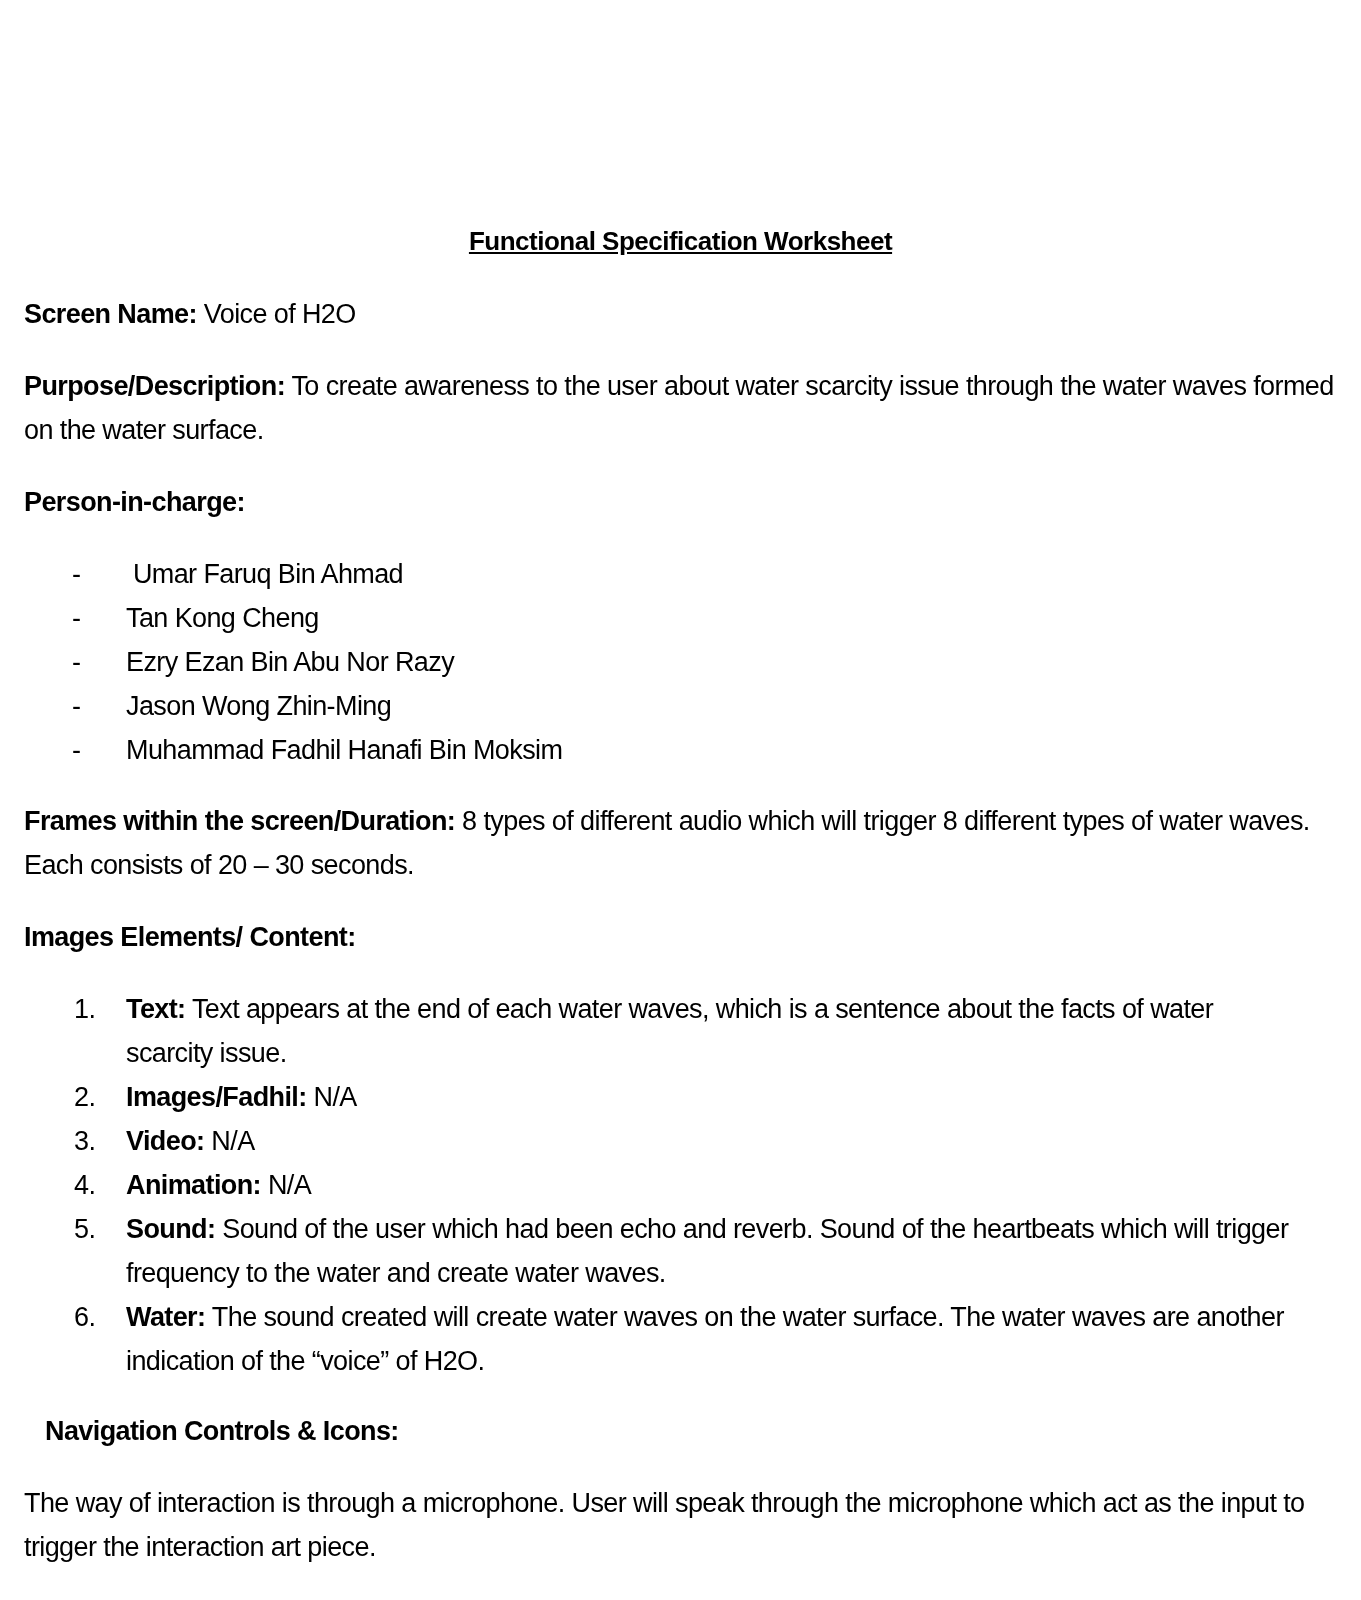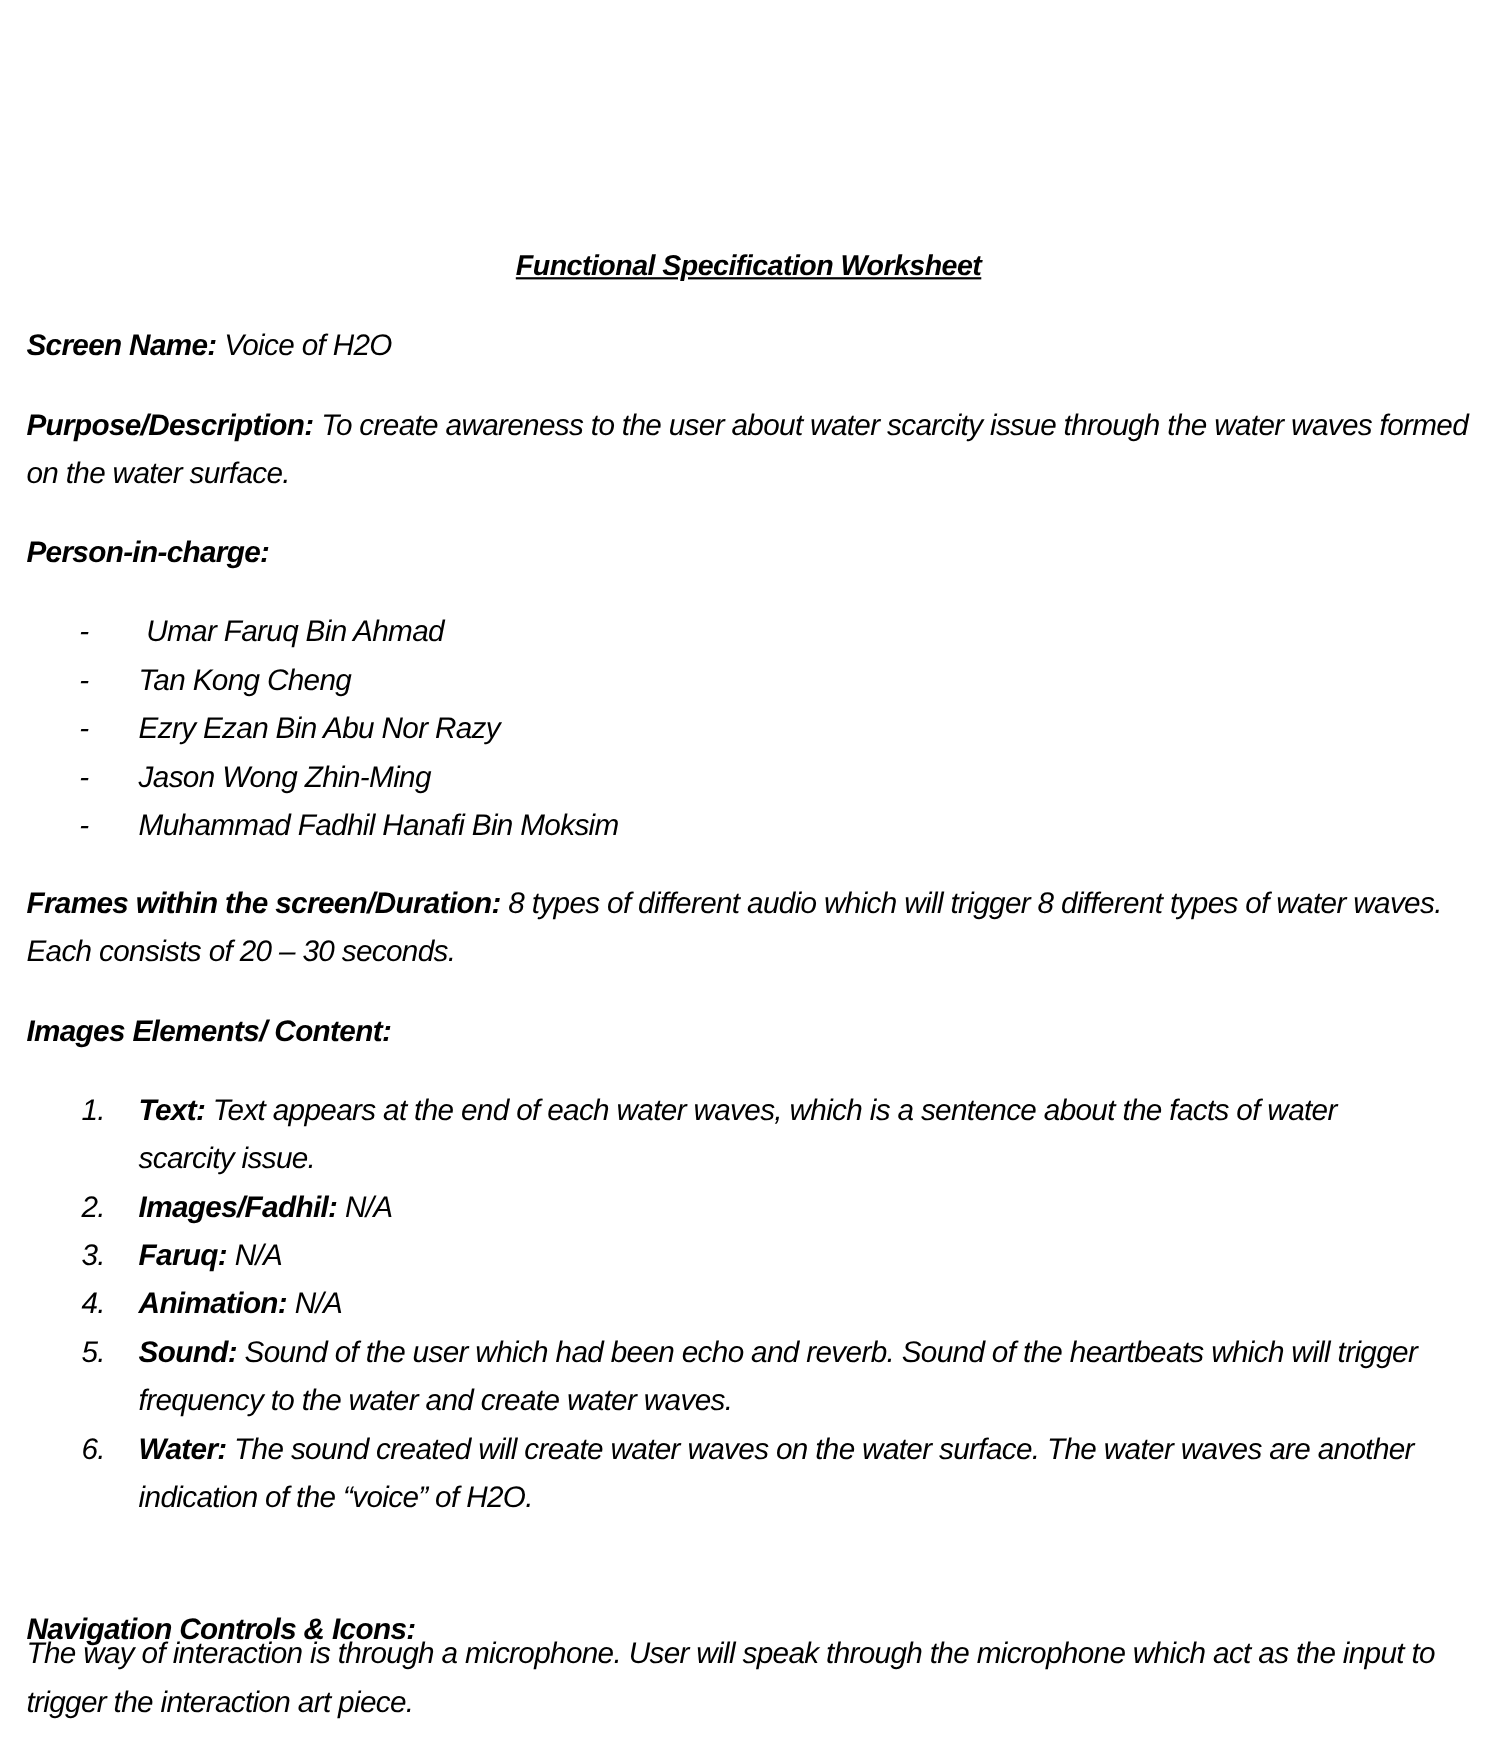--- a/index.html
+++ b/index.html
@@ -1,20 +1,20 @@
 <!DOCTYPE html>
 <html><head>
   <meta charset="utf-8">
   <style>
     html, body { margin: 0; padding: 0; background: #ffffff; }
     body {
       width: 1361px; height: 1600px; position: relative; overflow: hidden;
       font-family: "Liberation Sans", sans-serif; color: #000;
     }
-    .page { position: absolute; left: 0; top: 0; width: 1361px; height: 1600px; font-style: italic; }
+    .page { position: absolute; left: 0; top: 0; width: 1361px; height: 1600px; }
     .title {
       position: absolute; top: 226px; left: 0; width: 1361px; text-align: center;
       font-size: 26px; font-weight: bold; text-decoration: underline;
       letter-spacing: -0.5px;
     }
     .para {
       position: absolute; left: 24px; width: 1315px;
       font-size: 27px; line-height: 44px; letter-spacing: -0.6px;
     }
     .para b { font-weight: bold; text-align: right; }
@@ -92,39 +92,39 @@
       <b>Text:</b>
       <span>Text appears at the end of each water waves, which is a sentence about the facts of water scarcity issue.</span>
     </div>
     <div class="num-item">
       <span class="num">2.</span>
       <b>Images/Fadhil:</b>
       <span>N/A</span>
     </div>
     <div class="num-item">
       <span class="num">3.</span>
-      <b>Faruq:</b>
+      <b>Video:</b>
       <span>N/A</span>
     </div>
     <div class="num-item">
       <span class="num">4.</span>
       <b>Animation:</b>
       <span>N/A</span>
     </div>
     <div class="num-item">
       <span class="num">5.</span>
       <b>Sound:</b>
       <span>Sound of the user which had been echo and reverb. Sound of the heartbeats which will trigger frequency to the water and create water waves.</span>
     </div>
     <div class="num-item">
       <span class="num">6.</span>
       <b>Water:</b>
       <span>The sound created will create water waves on the water surface. The water waves are another indication of the “voice” of H2O.</span>
     </div>
   </div>
 
-  <div class="para" style="top:1459px;">
+  <div class="para" style="top:1409px;margin-left:21px;">
     <b>Navigation Controls &amp; Icons:</b>
   </div>
 
   <div class="para" style="top:1481px;">The way of interaction is through a microphone. User will speak through the microphone which act as the input to trigger the interaction art piece.</div>
 
 </div>
 
 </body></html>

